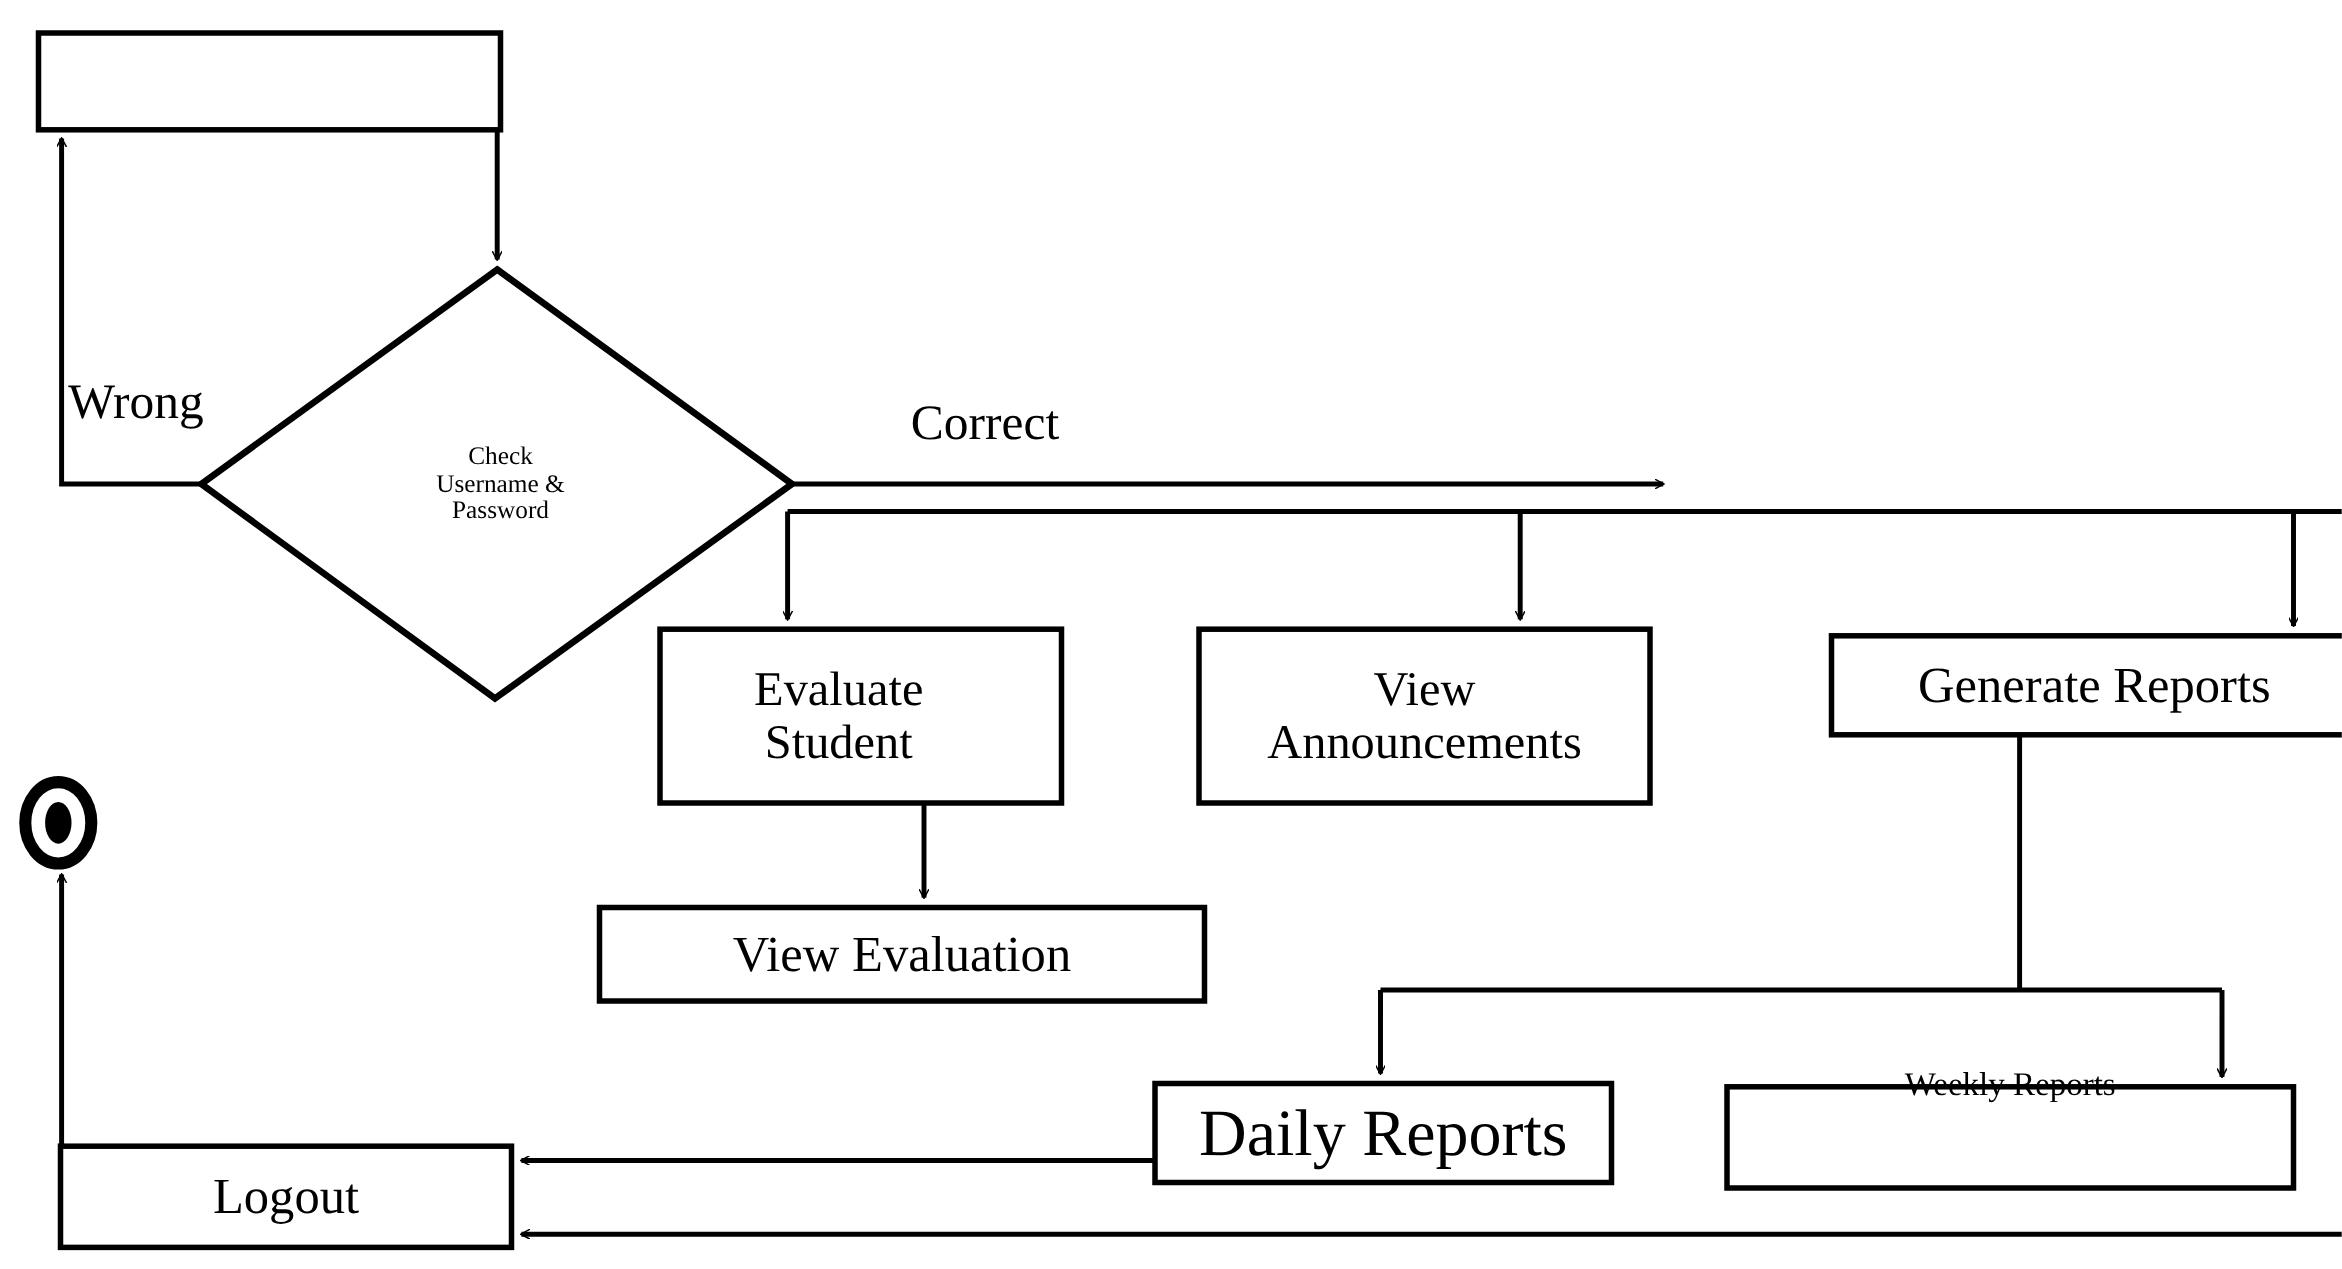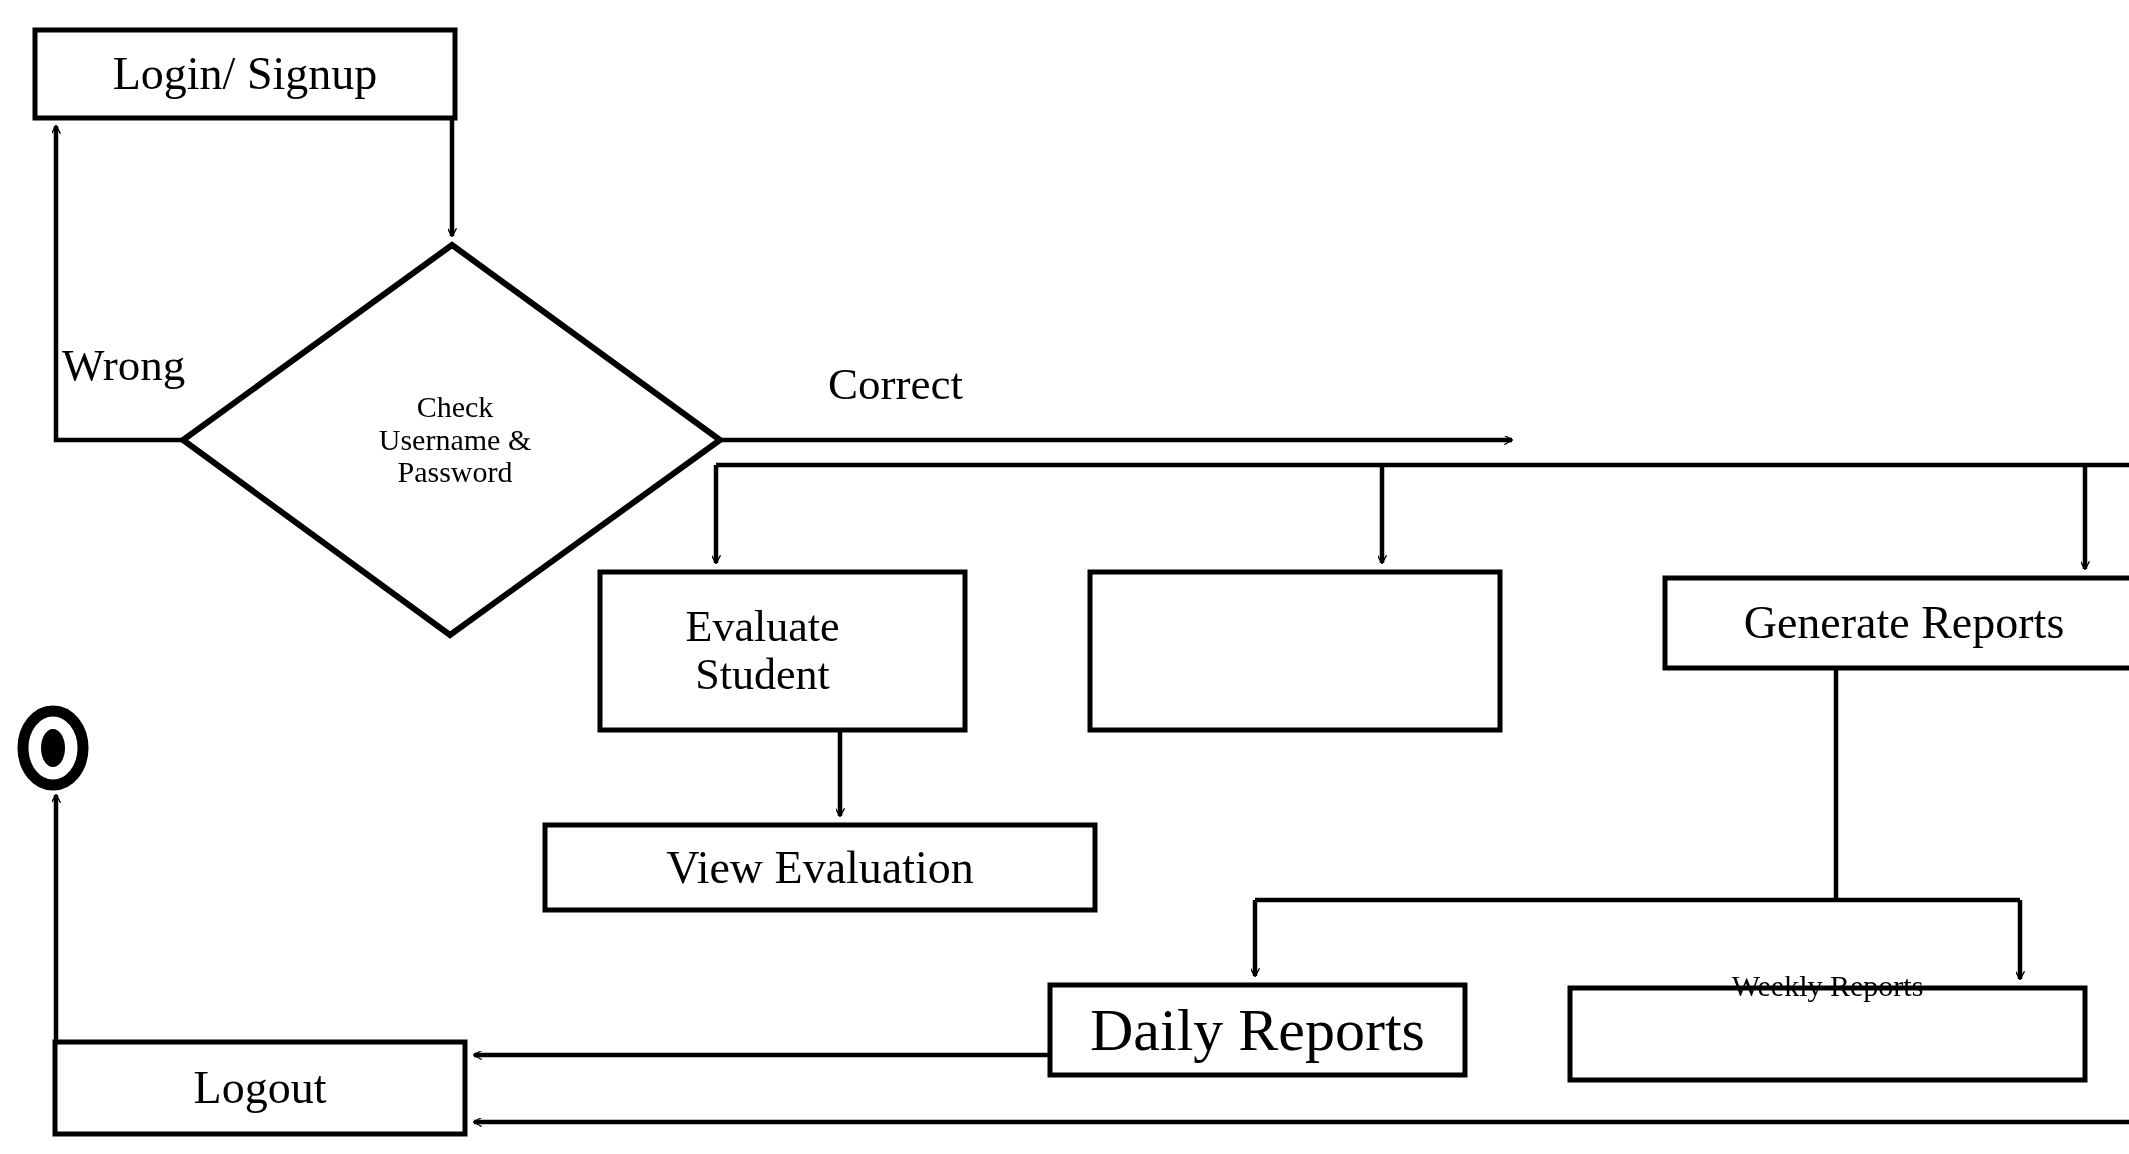--- a/index.html
+++ b/index.html
@@ -33,21 +33,21 @@
     line-height: 1.08;
     white-space: pre-line;
     pointer-events: none;
   }
   .edge-label {
     position: absolute;
     color: #000000;
     white-space: nowrap;
   }
   .lbl-login        { left: 35px;   top: 30px;   width: 420px;  height: 88px;  font-size: 46px; }
-  .lbl-check        { left: 260px;  top: 375px;  width: 390px;  height: 130px; font-size: 30px; }
+  .lbl-check        { left: 260px;  top: 375px;  width: 390px;  height: 130px; font-size: 23px; }
   .lbl-evaluate     { left: 580px;  top: 572px;  width: 365px;  height: 158px; font-size: 44px; }
   .lbl-announce     { left: 1090px; top: 572px;  width: 410px;  height: 158px; font-size: 44px; }
   .lbl-generate     { left: 1665px; top: 578px;  width: 478px;  height: 90px;  font-size: 46px; }
   .lbl-viewEval     { left: 545px;  top: 825px;  width: 550px;  height: 85px;  font-size: 46px; text-align: right; }
   .lbl-daily        { left: 1050px; top: 985px;  width: 415px;  height: 90px;  font-size: 60px; }
   .lbl-weekly       { left: 1570px; top: 940px;  width: 515px;  height: 92px;  font-size: 30px; text-align: right; }
   .lbl-logout       { left: 55px;   top: 1042px; width: 410px;  height: 92px;  font-size: 46px; }
   .lbl-wrong        { left: 62px;   top: 303px;  font-size: 45px; margin-top: 36px; }
   .lbl-correct      { left: 828px;  top: 358px;  font-size: 45px; }
 </style>
@@ -109,29 +109,30 @@
 
       <path d="M 1050 1055 L 474 1055" stroke-width="4.5" marker-end="url(#arrow)"></path>
 
       <path d="M 2129 1122 L 474 1122" stroke-width="4.5" marker-end="url(#arrow)"></path>
 
       <path d="M 56 1042 L 56 795" stroke-width="4.5" marker-end="url(#arrow)"></path>
 
     </g>
   </svg>
 
-  <div class="node-label lbl-login">Login/ Signup</div>
 
   <div class="node-label lbl-check">Check
 Username &amp;
 Password</div>
 
   <div class="node-label lbl-evaluate">Evaluate
 Student</div>
 
+  <div class="node-label lbl-announce">View
+Announcements</div>
 
   <div class="node-label lbl-generate">Generate Reports</div>
 
   <div class="node-label lbl-viewEval">View Evaluation</div>
 
   <div class="node-label lbl-daily">Daily Reports</div>
 
   <div class="node-label lbl-weekly">Weekly Reports</div>
 
   <div class="node-label lbl-logout">Logout</div>

